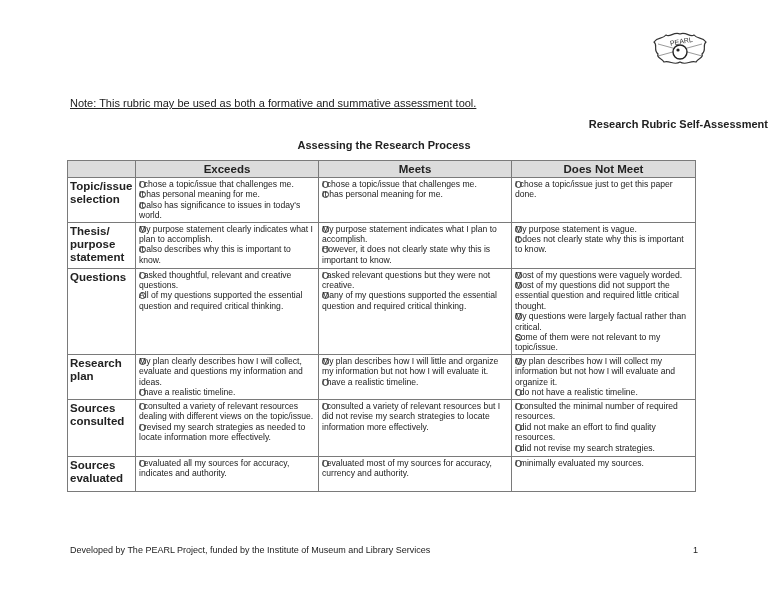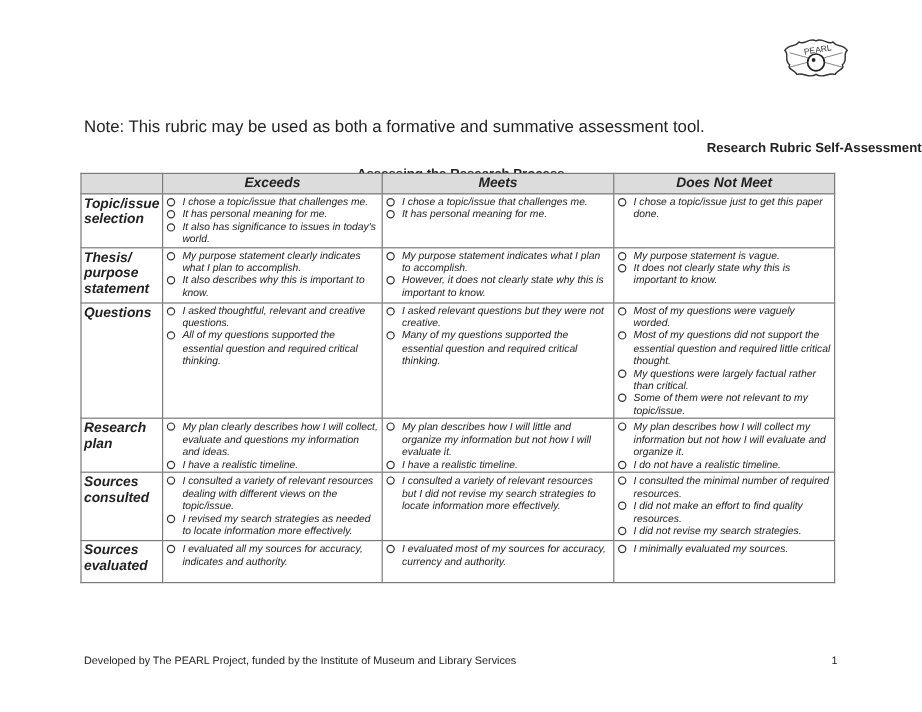--- a/index.html
+++ b/index.html
@@ -5,41 +5,41 @@
     html, body { margin: 0; padding: 0; background: #ffffff; }
     body {
       width: 768px; height: 593px; position: relative; overflow: hidden;
       font-family: "Liberation Sans", sans-serif; color: #222;
     }
     .logo { position: absolute; left: 650px; top: 28px; width: 60px; height: 40px; }
     .title {
       position: absolute; left: 0; width: 768px; top: 70px;
       text-align: right; font-weight: bold; font-size: 11px; margin-top: 48px;
     }
-    .note { position: absolute; left: 70px; top: 97px; font-size: 14px; }
+    .note { position: absolute; left: 70px; top: 97px; font-size: 11px; text-decoration: underline; }
     .subtitle {
       position: absolute; left: 0; width: 768px; top: 139px;
       text-align: center; font-weight: bold; font-size: 11px;
     }
     table.rubric {
-      position: absolute; left: 67px; top: 144px; width: 628px;
-      border-collapse: collapse; table-layout: fixed; font-style: italic;
+      position: absolute; left: 67px; top: 160px; width: 628px;
+      border-collapse: collapse; table-layout: fixed;
     }
     table.rubric th, table.rubric td { border: 1px solid #7a7a7a; vertical-align: top; }
     table.rubric th {
       background: #dcdcdc; font-size: 11.5px; font-weight: bold; height: 16px;
       padding: 0; text-align: center; vertical-align: middle;
     }
     td.label {
       font-weight: bold; font-size: 11.5px; padding: 2px 2px 0 2px;
       line-height: 13px;
     }
     td.cell { padding: 1px 3px 1px 3px; font-size: 8.6px; line-height: 10.4px; }
     ul.items { list-style: none; margin: 0; padding: 0; }
-    ul.items li { position: relative; padding-left: 13px; text-indent: 0; }
+    ul.items li { position: relative; padding-left: 0; text-indent: 0; }
     .bullet {
       position: absolute; left: 0; top: 2px; width: 5px; height: 5px;
       border: 1.2px solid #333; border-radius: 50%;
     }
     .footer { position: absolute; left: 70px; top: 545px; font-size: 9px; }
     .pagenum { position: absolute; left: 693px; top: 545px; font-size: 9px; }
   </style>
 </head>
 <body>
 

